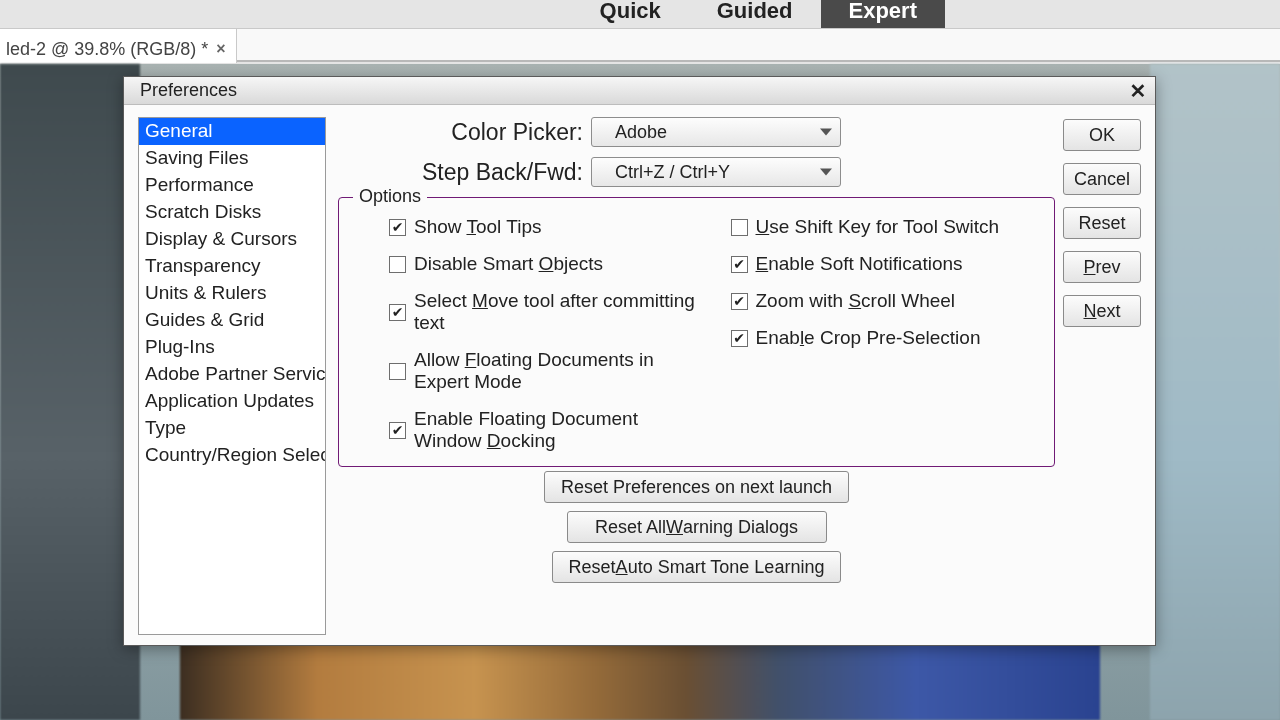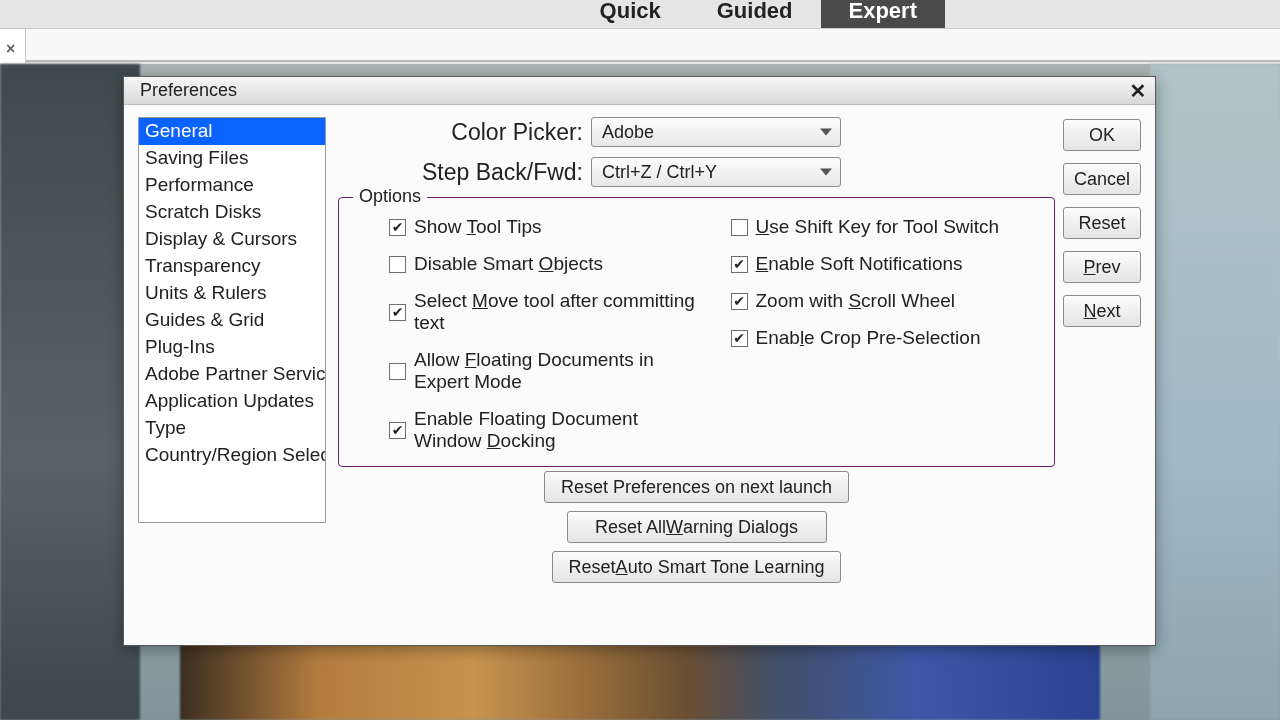--- a/index.html
+++ b/index.html
@@ -24,30 +24,30 @@
   .canvas-bottom { position: absolute; left: 180px; right: 180px; bottom: 0; height: 80px; background: linear-gradient(90deg, #3c2e21 0%, #b37c3f 15%, #c7934f 32%, #956b3a 45%, #6a4f33 55%, #41506a 65%, #3d58a7 80%, #2a4390 100%); filter: blur(1px); }
 
   
   .dialog { position: absolute; top: 76px; left: 123px; width: 1033px; height: 570px; background: #fbfbfb; border: 1px solid #5a5a5a; box-shadow: 0 3px 14px rgba(0,0,0,0.35); }
   .titlebar { height: 28px; background: linear-gradient(#f6f6f6,#d9d9d9); border-bottom: 1px solid #bcbcbc; display: flex; align-items: center; padding-left: 16px; position: relative; }
   .titlebar .title { font-size: 18px; color: #222; }
   .titlebar .close { position: absolute; right: 6px; top: 3px; width: 22px; height: 22px; display:flex; align-items:center; justify-content:center; font-size: 20px; font-weight: 700; color: #222; cursor:pointer; }
   .dialog-body { position: absolute; top: 28px; left: 0; right: 0; bottom: 0; padding: 12px 14px 14px 14px; }
 
   
-  .catlist { position: absolute; top: 12px; left: 14px; width: 188px; height: 406px; border: 1px solid #9a9a9a; background: #fff; overflow: hidden; }
+  .catlist { position: absolute; top: 12px; left: 14px; width: 188px; height: 518px; border: 1px solid #9a9a9a; background: #fff; overflow: hidden; }
   .catitem { padding: 2px 6px 3px 6px; font-size: 19px; color: #222; cursor: pointer; white-space: nowrap; }
   .catitem.selected { background: #0a63ff; color: #fff; }
 
   
   .mainpane { position: absolute; top: 12px; left: 214px; right: 100px; bottom: 14px; }
 
   .formrow { display:flex; align-items:center; gap:8px; margin-bottom:10px; }
   .formrow .lbl { width: 245px; text-align: right; font-size: 23px; color: #222; }
-  .dropdown { position: relative; width: 250px; height: 30px; background: linear-gradient(#fdfdfd,#e7e7e7); border:1px solid #8d8d8d; border-radius:3px; display:flex; align-items:center; padding:0 30px 0 10px; font-size:18px; color:#222; cursor:pointer; }
+  .dropdown { position: relative; width: 250px; height: 30px; background: linear-gradient(#fdfdfd,#e7e7e7); border:1px solid #8d8d8d; border-radius:3px; display:flex; align-items:center; padding:0 30px 0 23px; font-size:18px; color:#222; cursor:pointer; }
   .dropdown .chev { position:absolute; right:8px; top:50%; transform:translateY(-50%); width:0; height:0; border-left:6px solid transparent; border-right:6px solid transparent; border-top:7px solid #555; }
 
   
   .group { position: relative; margin-top: 4px; border:1px solid #701a75; border-radius:4px; padding: 18px 16px 14px 16px; }
   .group-legend { position:absolute; top:-12px; left:14px; background:#fbfbfb; padding:0 6px; font-size:18px; color:#222; }
   .optcols { display:flex; gap:0; }
   .optcol { flex:1; display:flex; flex-direction:column; gap:15px; }
   .cbrow { display:flex; align-items:center; gap:8px; font-size:19px; color:#222; padding-left: 34px; }
   .cbrow .u { text-decoration: underline; }
   .cb { width:17px; height:17px; border:1px solid #6e6e6e; background:#fff; display:inline-flex; align-items:center; justify-content:center; flex-shrink:0; }
@@ -68,20 +68,21 @@
 <div class="mode-bar">
   <div class="mode-tabs">
     <div class="mode-tab">Quick</div>
     <div class="mode-tab">Guided</div>
     <div class="mode-tab active">Expert</div>
   </div>
 </div>
 
 <div class="doc-tabbar">
   <div class="doc-tab">
+    <span>led-2 @ 39.8% (RGB/8) *</span>
     <span class="doc-close">×</span>
   </div>
 </div>
 
 <div class="canvas-area">
   <div class="canvas-left"></div>
   <div class="canvas-right"></div>
   <div class="canvas-bottom"></div>
 </div>
 

